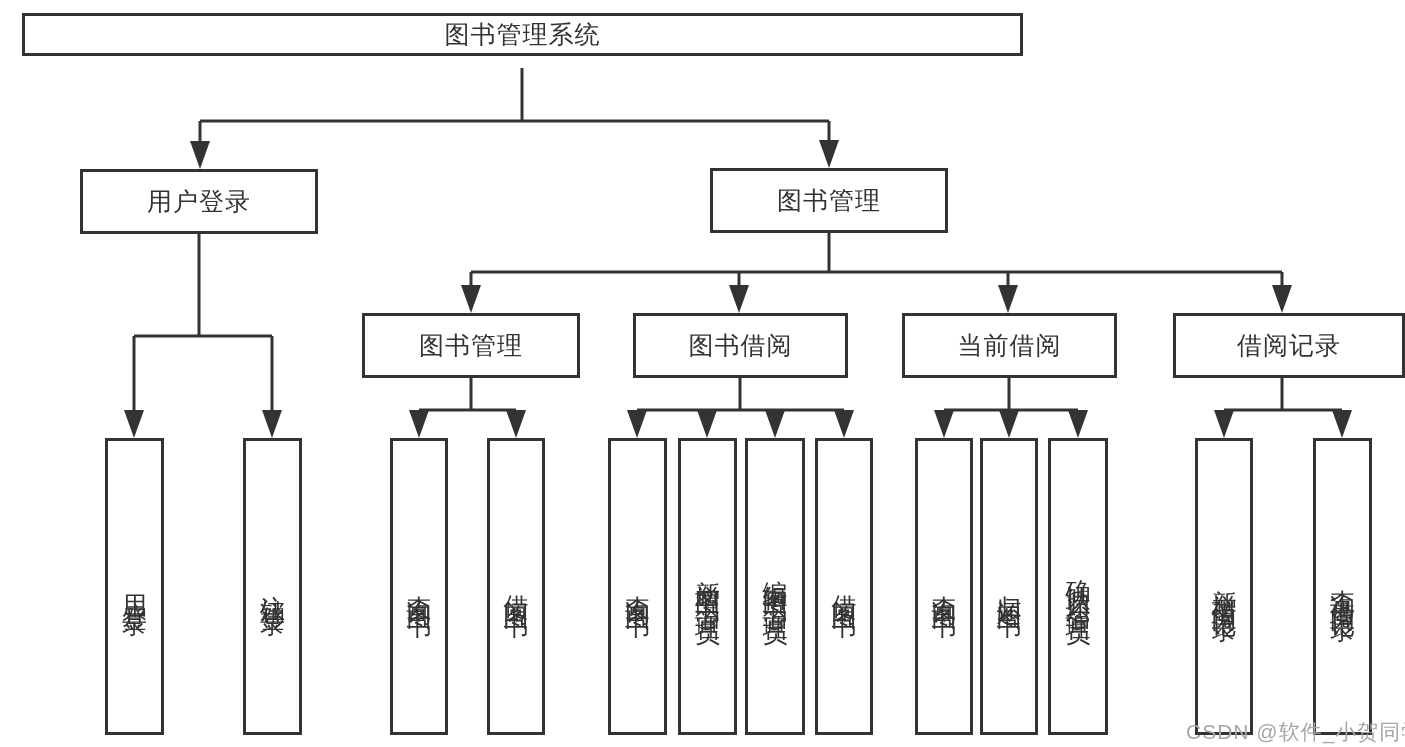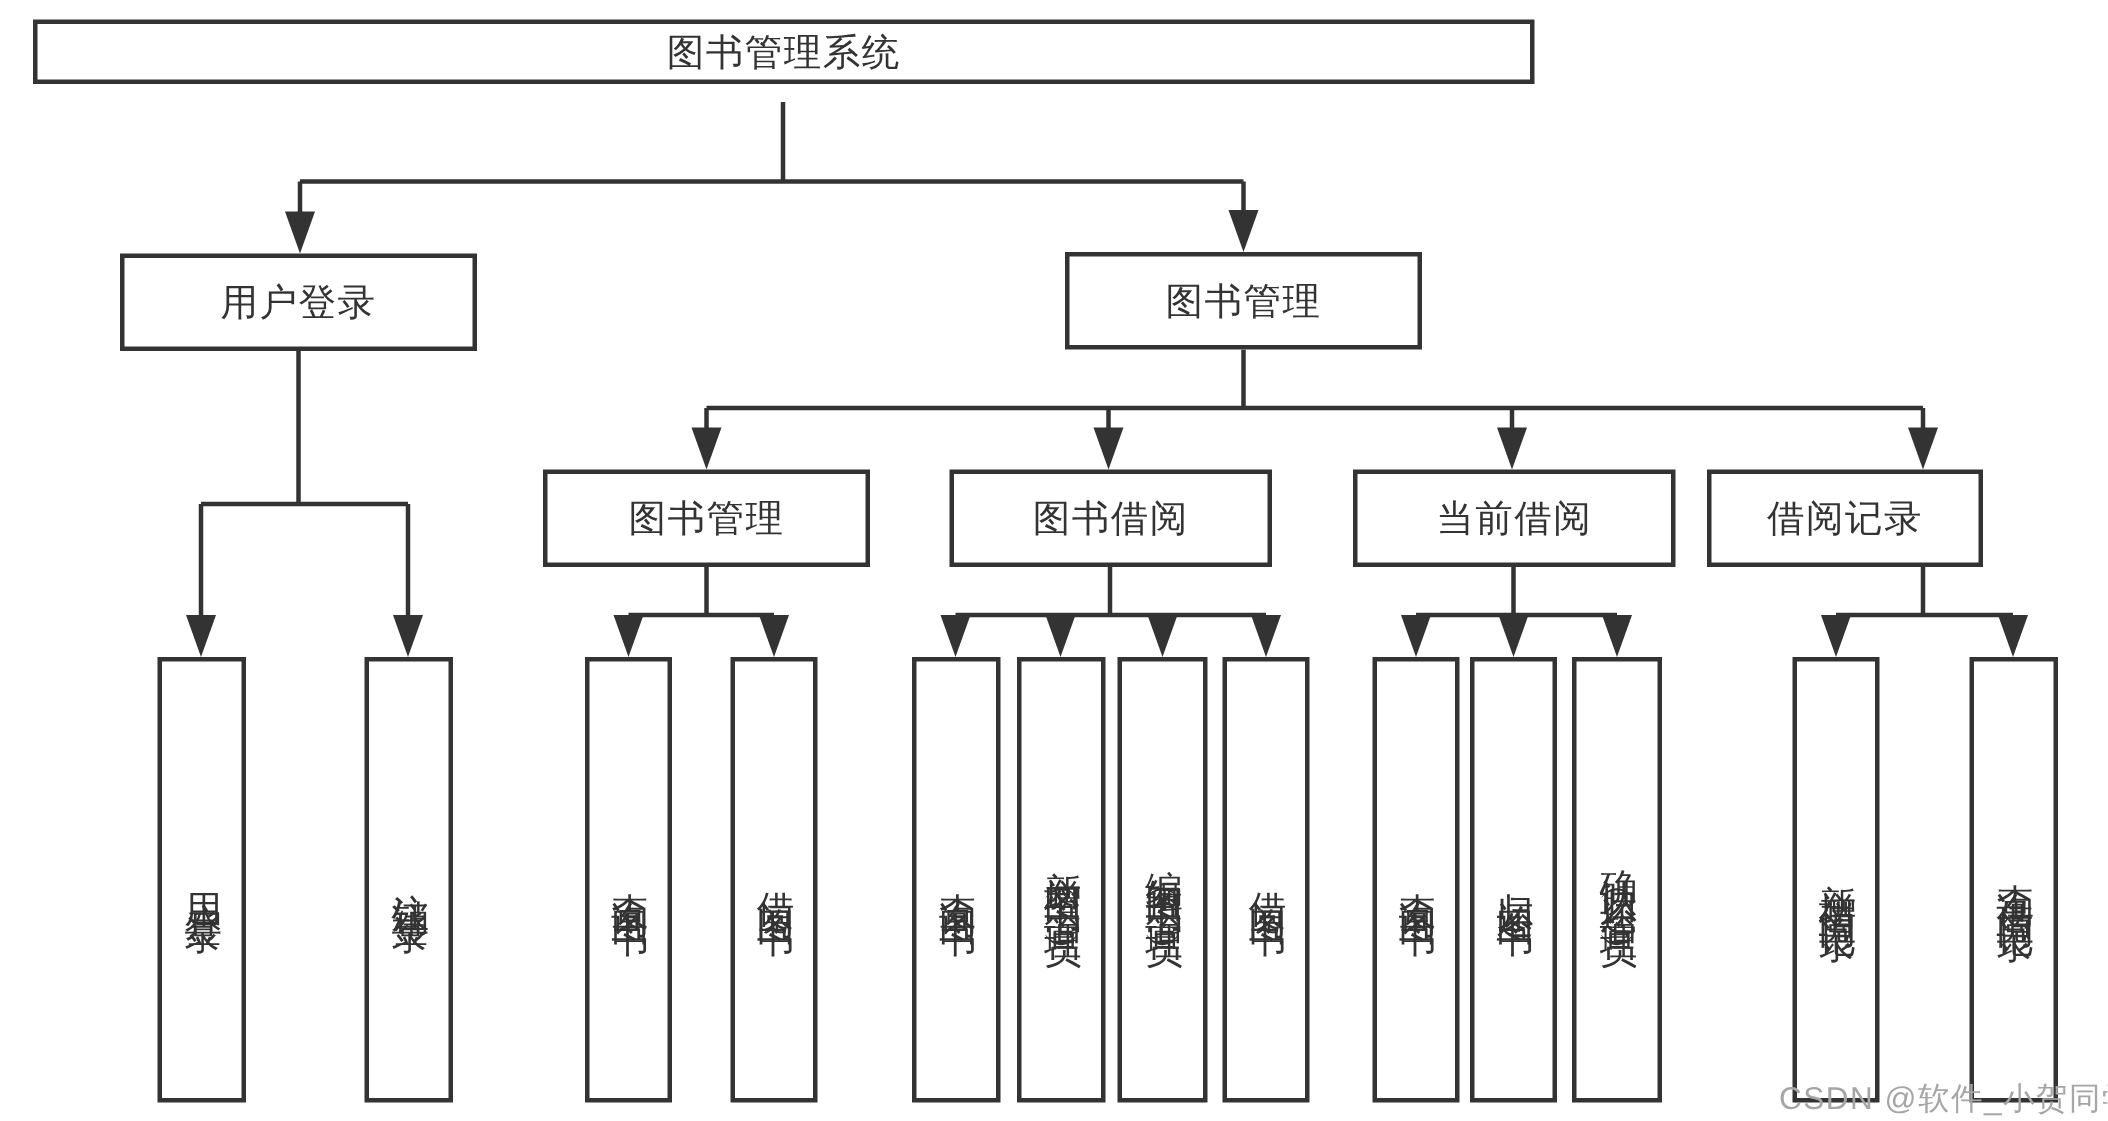--- a/index.html
+++ b/index.html
@@ -104,21 +104,21 @@
     </svg>
 
   <div class="node h" style="left:22px;top:13px;width:1001px;height:43px">图书管理系统</div>
 
   <div class="node h" style="left:80px;top:169px;width:238px;height:65px">用户登录</div>
   <div class="node h" style="left:710px;top:168px;width:238px;height:65px">图书管理</div>
 
   <div class="node h" style="left:362px;top:313px;width:218px;height:65px">图书管理</div>
   <div class="node h" style="left:902px;top:313px;width:215px;height:65px">当前借阅</div>
   <div class="node h" style="left:633px;top:313px;width:215px;height:65px">图书借阅</div>
-  <div class="node h" style="left:1138px;top:313px;width:184px;height:65px">借阅记录</div>
+  <div class="node h" style="left:1173px;top:313px;width:232px;height:65px">借阅记录</div>
 
   <div class="node v" style="left:105px;top:438px;width:59px;height:297px">用户登录</div>
   <div class="node v" style="left:243px;top:438px;width:59px;height:297px">注销登录</div>
 
   <div class="node v" style="left:390px;top:438px;width:58px;height:297px">查询图书</div>
   <div class="node v" style="left:487px;top:438px;width:58px;height:297px">借阅图书</div>
 
   <div class="node v" style="left:608px;top:438px;width:59px;height:297px">查询图书</div>
   <div class="node v" style="left:678px;top:438px;width:59px;height:297px">新增图书（管理员）</div>
   <div class="node v" style="left:745px;top:438px;width:60px;height:297px">编辑图书（管理员）</div>

